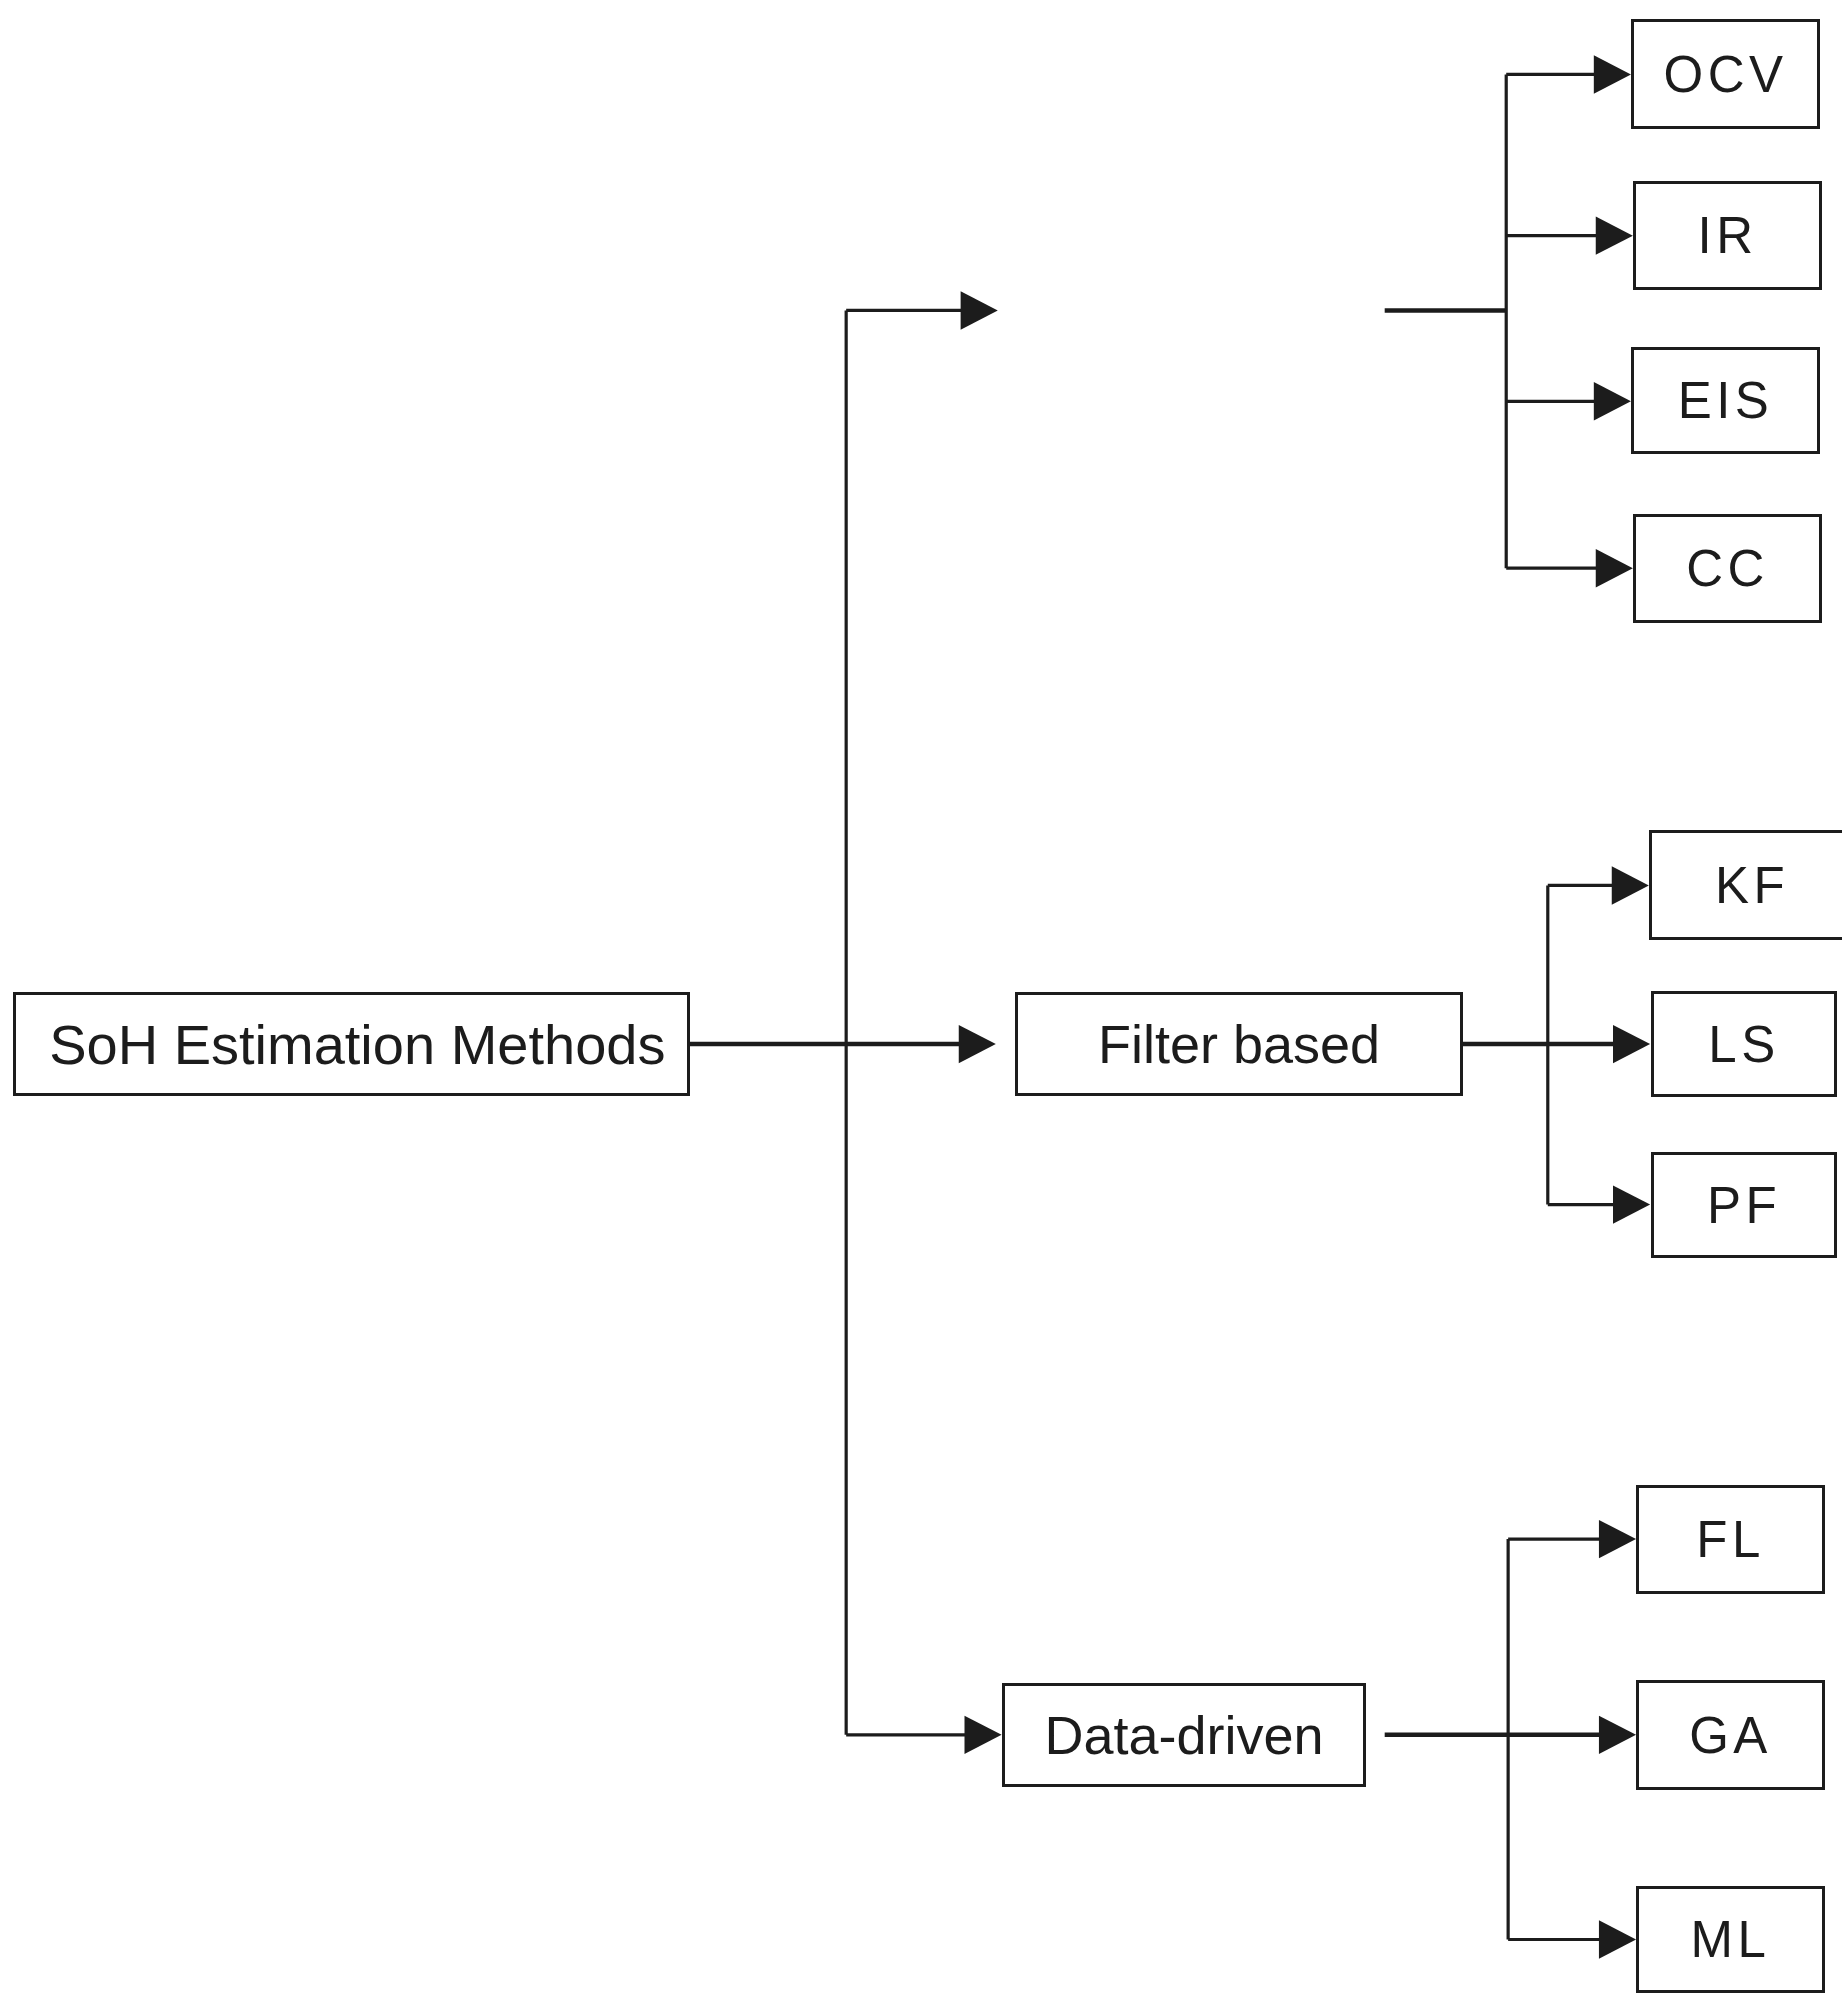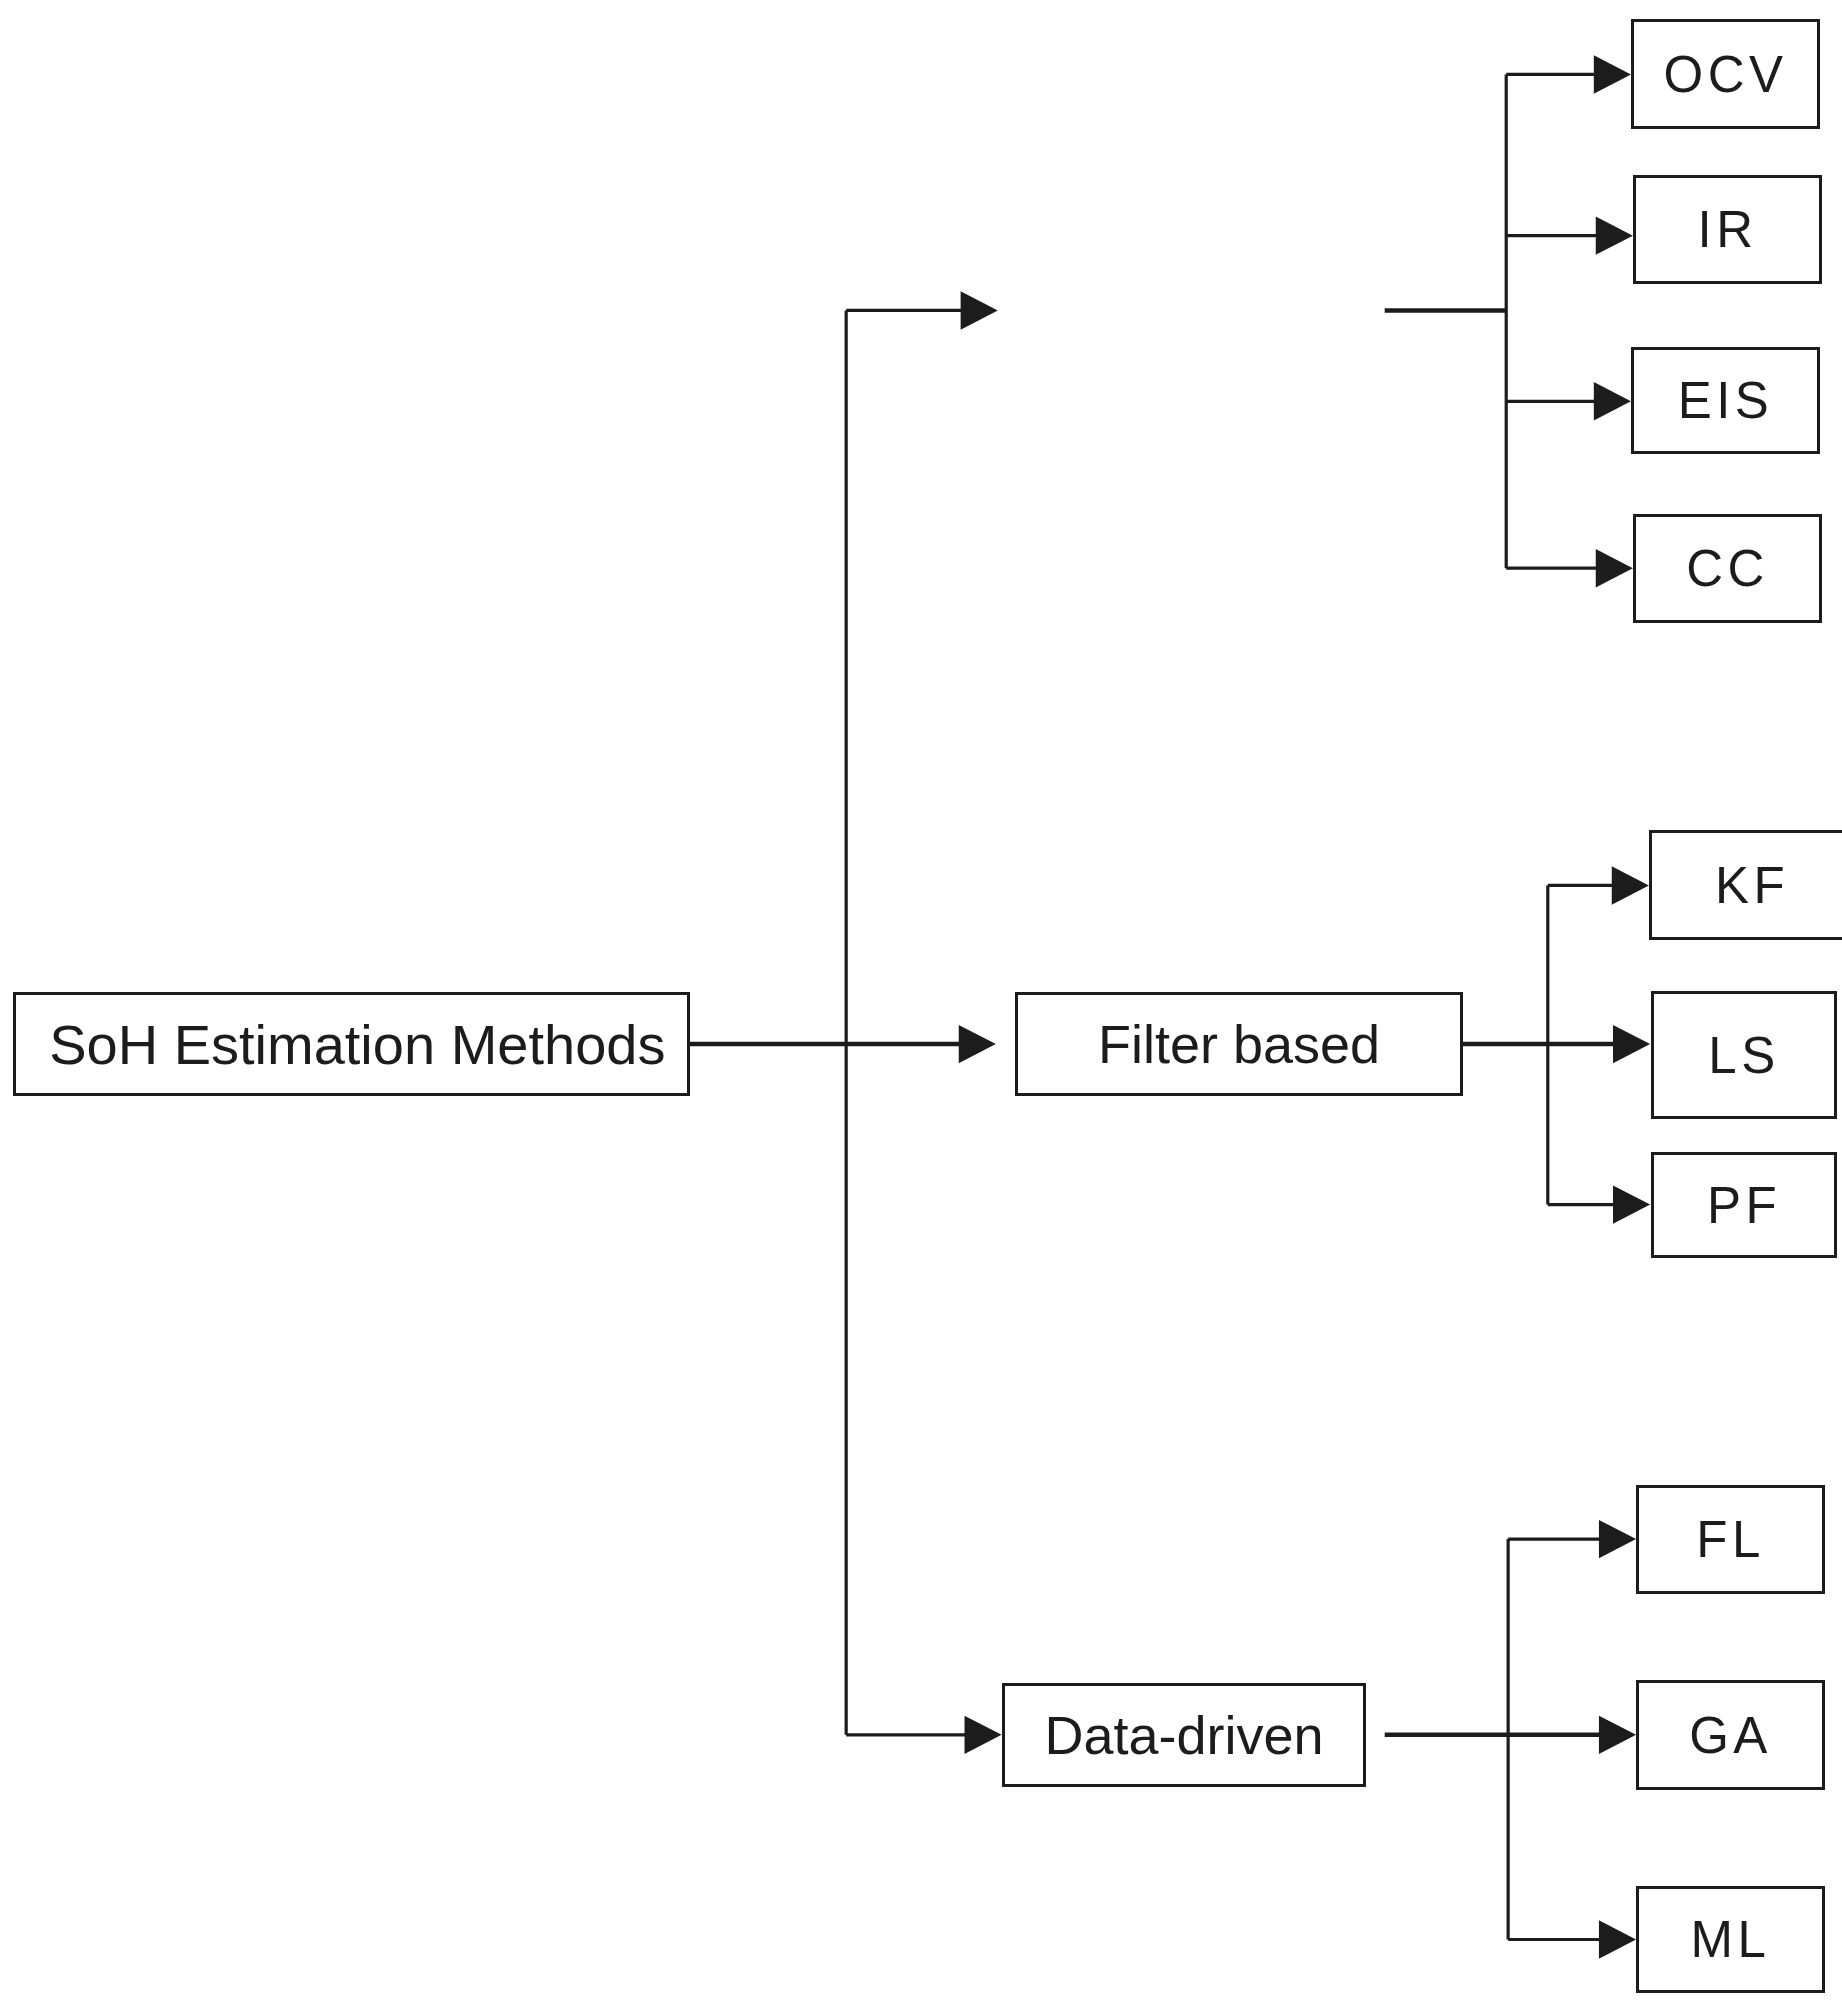--- a/index.html
+++ b/index.html
@@ -46,25 +46,25 @@
   .node .label { display: block; }
 
   
   .n-root   { left: 12.8px;   top: 992px; width: 677px; height: 104px; font-size: 56px; padding-left: 12px; }
   .n-direct { left: 998px; top: 258px;  width: 387px;  height: 104px; font-size: 54px; }
   .n-filter { left: 996px; top: 992px; width: 448px;  height: 104px; font-size: 54px; margin-left: 19px; }
   .n-data   { left: 1002px; top: 1683px; width: 364px;  height: 104px; font-size: 54px; }
 
   .leaf { font-size: 51px; letter-spacing: 4.5px; border-width: 3.8px; }
   .n-ocv { left: 1631px; top: 19px;   width: 189px; height: 110px; }
-  .n-ir  { left: 1633px; top: 175px;  width: 189px; height: 109px; text-align: right; }
+  .n-ir  { left: 1633px; top: 181px;  width: 189px; height: 109px; text-align: right; }
   .n-eis { left: 1631px; top: 347px;  width: 189px; height: 107px; }
   .n-cc  { left: 1633px; top: 514px;  width: 189px; height: 109px; }
   .n-kf  { left: 1649px; top: 830px; width: 206px; height: 110px; }
-  .n-ls  { left: 1651px; top: 991px; width: 186px; height: 128px; }
+  .n-ls  { left: 1651px; top: 991px; width: 186px; height: 106px; }
   .n-pf  { left: 1651px; top: 1152px; width: 186px; height: 106px; text-align: right; }
   .n-fl  { left: 1636px; top: 1485px; width: 189px; height: 109px; }
   .n-ga  { left: 1636px; top: 1680px; width: 189px; height: 110px; }
   .n-ml  { left: 1636px; top: 1886px; width: 189px; height: 107px; }
 </style>
 </head>
 <body>
 
 <div class="canvas">
 

